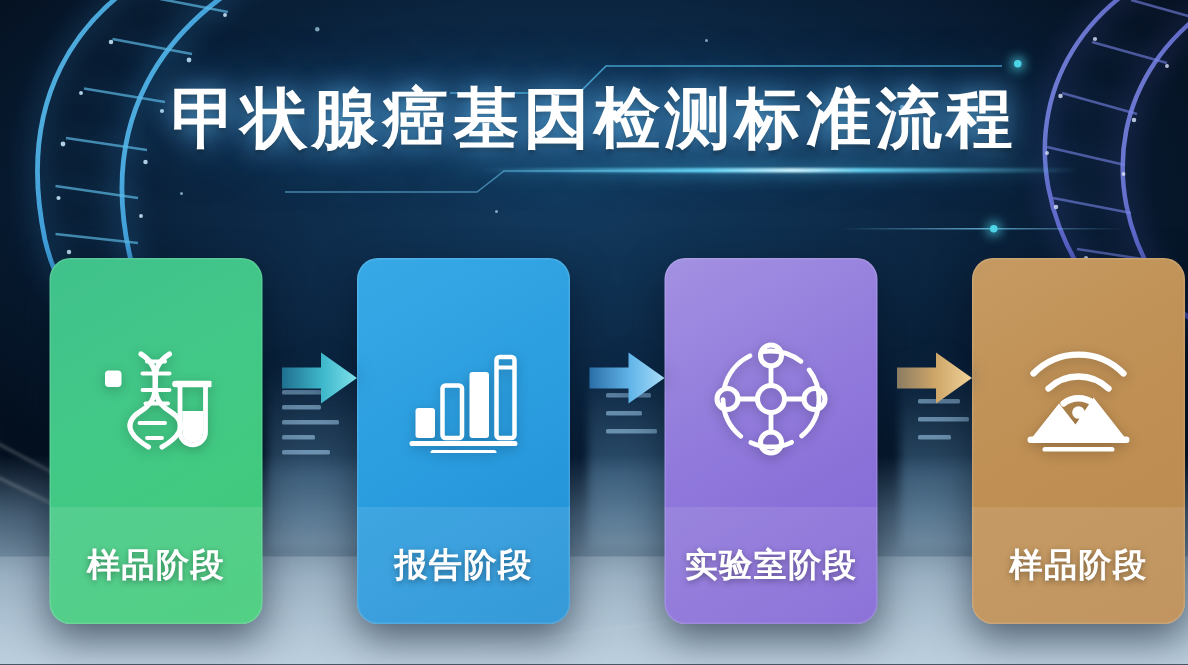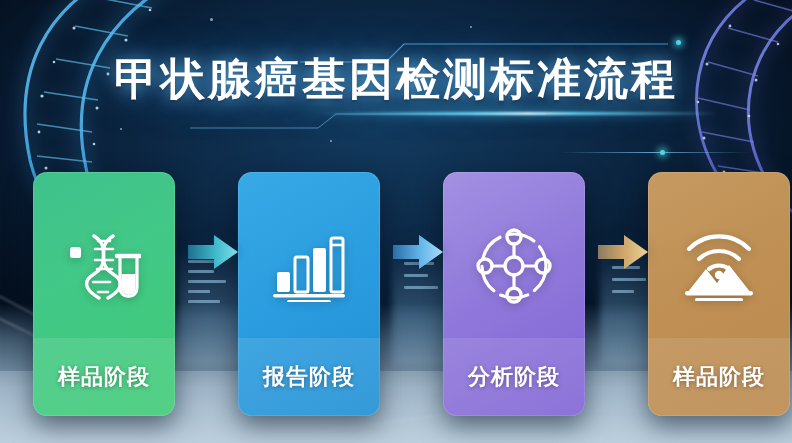--- a/index.html
+++ b/index.html
@@ -280,21 +280,21 @@
           <line x1="49" y1="40" x2="62" y2="40"></line>
         </g>
         <circle cx="40" cy="40" r="9" fill="none" stroke="#fff" stroke-width="3.4"></circle>
         <circle cx="40" cy="11" r="7" fill="none" stroke="#fff" stroke-width="3.4"></circle>
         <circle cx="40" cy="69" r="7" fill="none" stroke="#fff" stroke-width="3.4"></circle>
         <circle cx="11" cy="40" r="7" fill="none" stroke="#fff" stroke-width="3.4"></circle>
         <circle cx="69" cy="40" r="7" fill="none" stroke="#fff" stroke-width="3.4"></circle>
       </svg>
     </div>
     <div class="foot">
-      <span>分析阶段</span>
+      <span>实验室阶段</span>
     </div>
   </div>
 
   <div class="card gold">
     <div class="icon-wrap">
       <svg width="80" height="70" viewBox="0 0 80 70">
         <g fill="none" stroke="#fff" stroke-width="4.2" stroke-linecap="round">
           <path d="M10 18 A 42 42 0 0 1 70 18"></path>
           <path d="M20 28 A 29 29 0 0 1 60 28"></path>
           <path d="M30 38 A 16 16 0 0 1 50 38"></path>

